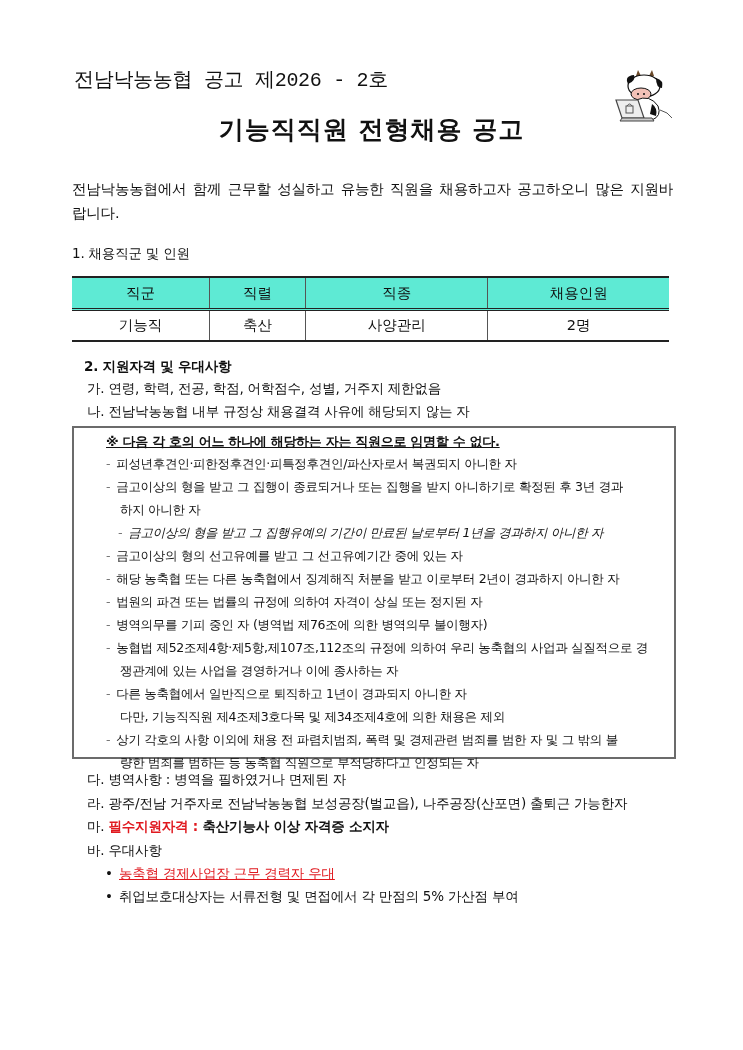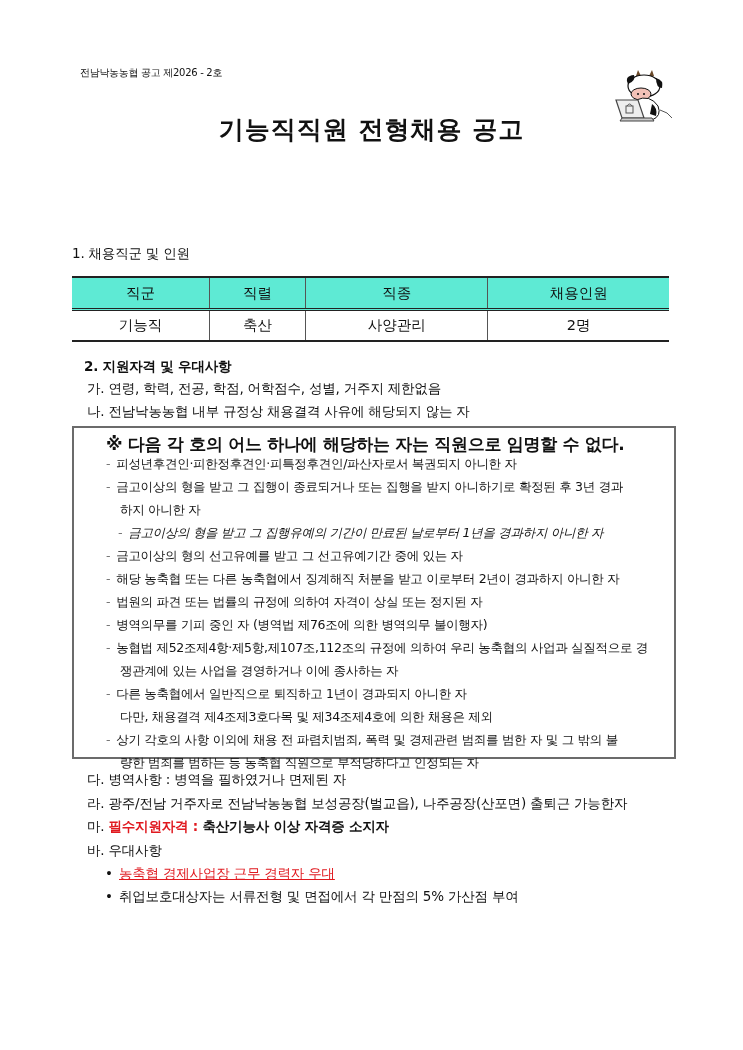--- a/index.html
+++ b/index.html
@@ -4,22 +4,22 @@
   <style>
     html, body { margin: 0; padding: 0; background: #ffffff; }
     body {
       width: 743px; height: 1050px; position: relative; overflow: hidden;
       font-family: "DejaVu Sans", "Liberation Sans", sans-serif;
       color: #111111;
     }
     .page { position: absolute; left: 0; top: 0; width: 743px; height: 1050px; }
 
     .doc-number {
-      position: absolute; left: 80px; top: 66px;
-      font-size: 10px; letter-spacing: -0.3px;
+      position: absolute; left: 74px; top: 66px;
+      font-size: 20px; letter-spacing: -0.3px; font-family: Liberation Mono, monospace;
     }
     .mascot { position: absolute; left: 606px; top: 66px; width: 70px; height: 62px; }
 
     .title {
       position: absolute; left: 0; width: 743px; top: 113px; text-align: center;
       font-size: 25px; font-weight: bold; letter-spacing: 1px;
     }
 
     .intro {
       position: absolute; left: 72px; top: 177px; width: 605px;
@@ -63,22 +63,22 @@
     .item-ba { top: 842px; }
 
     .red { color: #e0191f; }
     .bold { font-weight: bold; }
 
     .disq-box {
       position: absolute; left: 72px; top: 426px; width: 604px; height: 333px;
       border: 2px solid #6b6b6b; box-sizing: border-box;
     }
     .disq-title {
-      position: absolute; left: 32px; top: 5px; font-size: 17px; font-weight: bold;
-      letter-spacing: -0.3px; white-space: nowrap;
+      position: absolute; left: 32px; top: 5px; font-size: 13px; font-weight: bold;
+      text-decoration: underline; letter-spacing: -0.3px; white-space: nowrap;
     }
     .disq-line {
       position: absolute; font-size: 12.5px; letter-spacing: -0.3px; white-space: nowrap;
     }
     .disq-line .dash { color: #777; margin-right: 6px; }
 
     .bullet-line {
       position: absolute; left: 105px; font-size: 13.5px; letter-spacing: -0.2px; white-space: nowrap;
     }
     .bullet-line .dot { display: inline-block; width: 14px; }
@@ -114,20 +114,21 @@
       <path d="M16 52 l30 0 l2 3 l-34 0 z" fill="#cccccc" stroke="#444" stroke-width="1"></path>
       <rect x="20" y="40" width="7" height="7" fill="none" stroke="#555" stroke-width="1"></rect>
       <path d="M21 40 q2.5 -4 5 0" fill="none" stroke="#555" stroke-width="1"></path>
 
       <path d="M54 44 q8 2 12 8" fill="none" stroke="#555" stroke-width="1"></path>
     </svg>
   </div>
 
   <div class="title">기능직직원 전형채용 공고</div>
 
+  <div class="intro">전남낙농농협에서 함께 근무할 성실하고 유능한 직원을 채용하고자 공고하오니 많은 지원바랍니다.</div>
 
   <div class="section-heading sec1">1. 채용직군 및 인원</div>
 
   <table class="positions">
     <thead>
       <tr>
         <th>직군</th>
         <th>직렬</th>
         <th>직종</th>
         <th>채용인원</th>
@@ -173,21 +174,21 @@
     <div class="disq-line" style="left:32px; top:189px;">
       <span class="dash">-</span><span>병역의무를 기피 중인 자 (병역법 제76조에 의한 병역의무 불이행자)</span>
     </div>
     <div class="disq-line" style="left:32px; top:212px;">
       <span class="dash">-</span><span>농협법 제52조제4항·제5항,제107조,112조의 규정에 의하여 우리 농축협의 사업과 실질적으로 경</span>
     </div>
     <div class="disq-line" style="left:46px; top:235px;">쟁관계에 있는 사업을 경영하거나 이에 종사하는 자</div>
     <div class="disq-line" style="left:32px; top:258px;">
       <span class="dash">-</span><span>다른 농축협에서 일반직으로 퇴직하고 1년이 경과되지 아니한 자</span>
     </div>
-    <div class="disq-line" style="left:46px; top:281px;">다만, 채용결격 제4조제3호다목 및 제34조제4호에 의한 채용은 제외</div>
+    <div class="disq-line" style="left:46px; top:281px;">다만, 기능직직원 제4조제3호다목 및 제34조제4호에 의한 채용은 제외</div>
     <div class="disq-line" style="left:32px; top:304px;">
       <span class="dash">-</span><span>상기 각호의 사항 이외에 채용 전 파렴치범죄, 폭력 및 경제관련 범죄를 범한 자 및 그 밖의 불</span>
     </div>
     <div class="disq-line" style="left:46px; top:327px;">량한 범죄를 범하는 등 농축협 직원으로 부적당하다고 인정되는 자</div>
   </div>
 
   <div class="item item-ra">라. 광주/전남 거주자로 전남낙농농협 보성공장(벌교읍), 나주공장(산포면) 출퇴근 가능한자</div>
   <div class="item item-da">다. 병역사항 : 병역을 필하였거나 면제된 자</div>
   <div class="item item-ma">
     <span>마. </span><span class="red bold">필수지원자격 : </span><span class="bold">축산기능사 이상 자격증 소지자</span>

